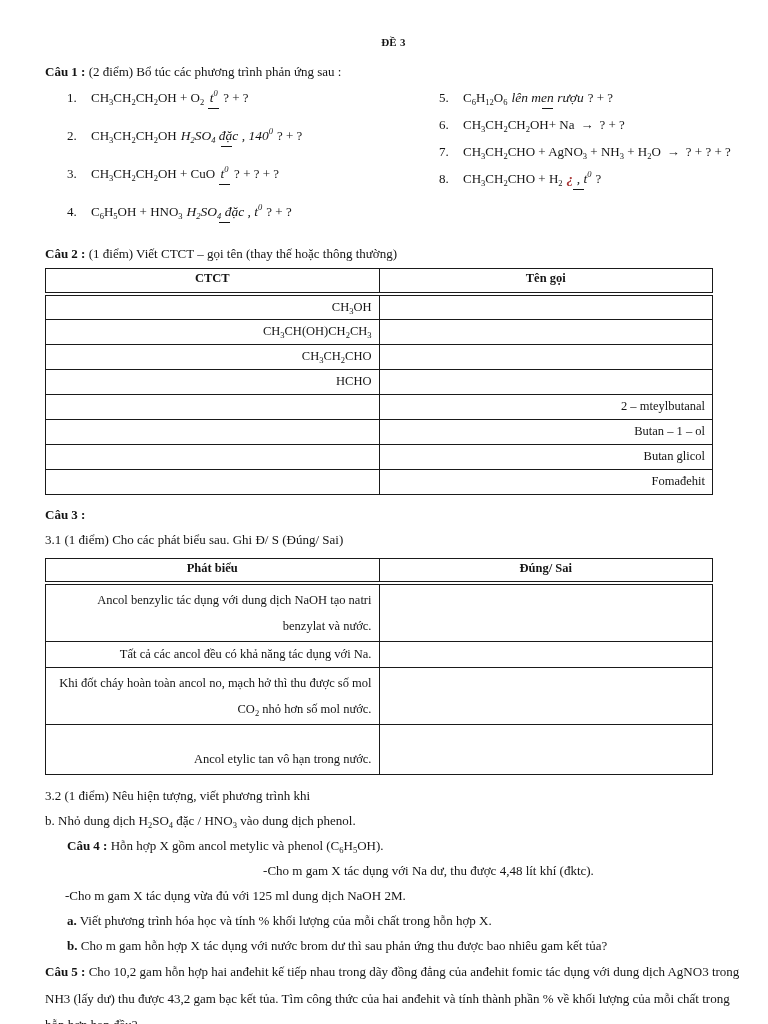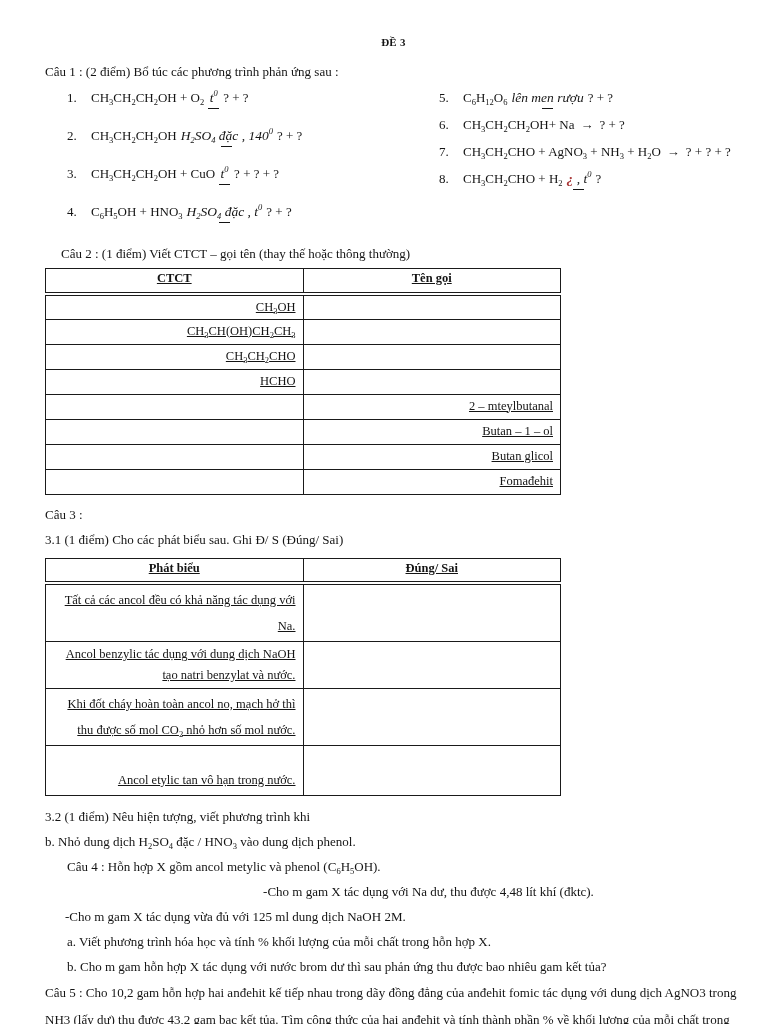--- a/index.html
+++ b/index.html
@@ -6,42 +6,42 @@
   html,body { background:#ffffff; }
   body {
     width:768px; height:1024px; overflow:hidden;
     font-family:"Liberation Serif","DejaVu Serif",serif;
     font-size:13px; color:#141414;
   }
   .page { padding:36px 26px 20px 45px; }
 
   .doc-title { text-align:center; font-weight:bold; font-size:11px; margin-bottom:16px; letter-spacing:.3px; }
 
-  .b { font-weight:normal; }
+  .b { font-weight:bold; }
   .heading-line { margin-bottom:10px; font-size:13px; }
 
   
   .eq-grid { display:flex; margin-bottom:4px; }
   .eq-col-left  { width:388px; padding-left:22px; }
   .eq-col-right { flex:1; padding-left:6px; }
   .eq { display:flex; align-items:baseline; white-space:nowrap; }
   .eq-col-left  .eq { margin-bottom:15px; min-height:23px; }
   .eq-col-right .eq { margin-bottom:5px;  min-height:22px; }
   .eq-num { width:24px; flex:0 0 24px; }
   .f { font-size:13px; }
   sub { font-size:8.5px; vertical-align:-3px; line-height:0; }
   sup { font-size:8.5px; vertical-align:6px;  line-height:0; }
   .rxn { display:inline-flex; flex-direction:column; align-items:center; vertical-align:-9px; margin:0 4px; }
   .cond { font-style:italic; font-size:13.5px; line-height:15px; white-space:pre; }
   .dash { width:11px; border-top:1.2px solid #141414; margin-top:3px; }
   .arr { margin:0 6px; }
   .red-q { font-weight:bold; }
 
   
-  table { border-collapse:collapse; width:516px; table-layout:fixed;text-decoration:underline; }
+  table { border-collapse:collapse; width:668px; table-layout:fixed; }
   td,th { border:1.2px solid #1a1a1a; padding:2px 7px; vertical-align:top; text-align:right; font-size:12.5px; }
   th { text-align:center; font-weight:bold; border-bottom:4px double #1a1a1a; height:25px; }
   .t1 { margin:6px 0 7px 0; }
   .t1 td { height:25px; line-height:19px; }
   .t2 { margin:6px 0 8px 0; }
   .t2 td { line-height:26px; }
   .t2 tr:nth-child(2) td { height:47px; }
   .t2 tr:nth-child(3) td { height:25px; line-height:21px; }
   .t2 tr:nth-child(4) td { height:57px; }
   .t2 tr:nth-child(5) td { height:46px; padding-top:21px; }
@@ -137,21 +137,21 @@
         <span class="rxn">
             <span class="cond"><span class="red-q" style="color: rgb(168, 52, 52);">¿</span><span> , t<sup>0</sup></span></span>
             <span class="dash"></span>
           </span>
         <span class="f">?</span>
       </div>
 
     </div>
   </div>
 
-  <p class="heading-line" style="margin-bottom:0;margin-left:16px;"><span class="b">Câu 2 :</span><span> (1 điểm) Viết CTCT – gọi tên (thay thế hoặc thông thường)</span></p>
+  <p class="heading-line" style="margin-bottom:0;"><span class="b">Câu 2 :</span><span> (1 điểm) Viết CTCT – gọi tên (thay thế hoặc thông thường)</span></p>
 
   <table class="t1">
     <tbody>
         <tr>
       <th>CTCT</th>
       <th>Tên gọi</th>
     </tr>
     <tr>
           <td>CH<sub>3</sub>OH</td>
           <td></td>
@@ -190,25 +190,25 @@
   <p class="para b">Câu 3 :</p>
   <p class="para">3.1 (1 điểm) Cho các phát biểu sau. Ghi Đ/ S (Đúng/ Sai)</p>
 
   <table class="t2">
     <tbody>
         <tr>
       <th>Phát biểu</th>
       <th>Đúng/ Sai</th>
     </tr>
     <tr>
+          <td>Ancol benzylic tác dụng với dung dịch NaOH tạo natri benzylat và nước.</td>
+          <td></td>
+        </tr>
+    <tr>
           <td>Tất cả các ancol đều có khả năng tác dụng với Na.</td>
-          <td></td>
-        </tr>
-    <tr>
-          <td>Ancol benzylic tác dụng với dung dịch NaOH tạo natri benzylat và nước.</td>
           <td></td>
         </tr>
     <tr>
           <td>Khi đốt cháy hoàn toàn ancol no, mạch hở thì thu được số mol CO<sub>2</sub> nhỏ hơn số mol nước.</td>
           <td></td>
         </tr>
     <tr>
           <td>Ancol etylic tan vô hạn trong nước.</td>
           <td></td>
         </tr>

